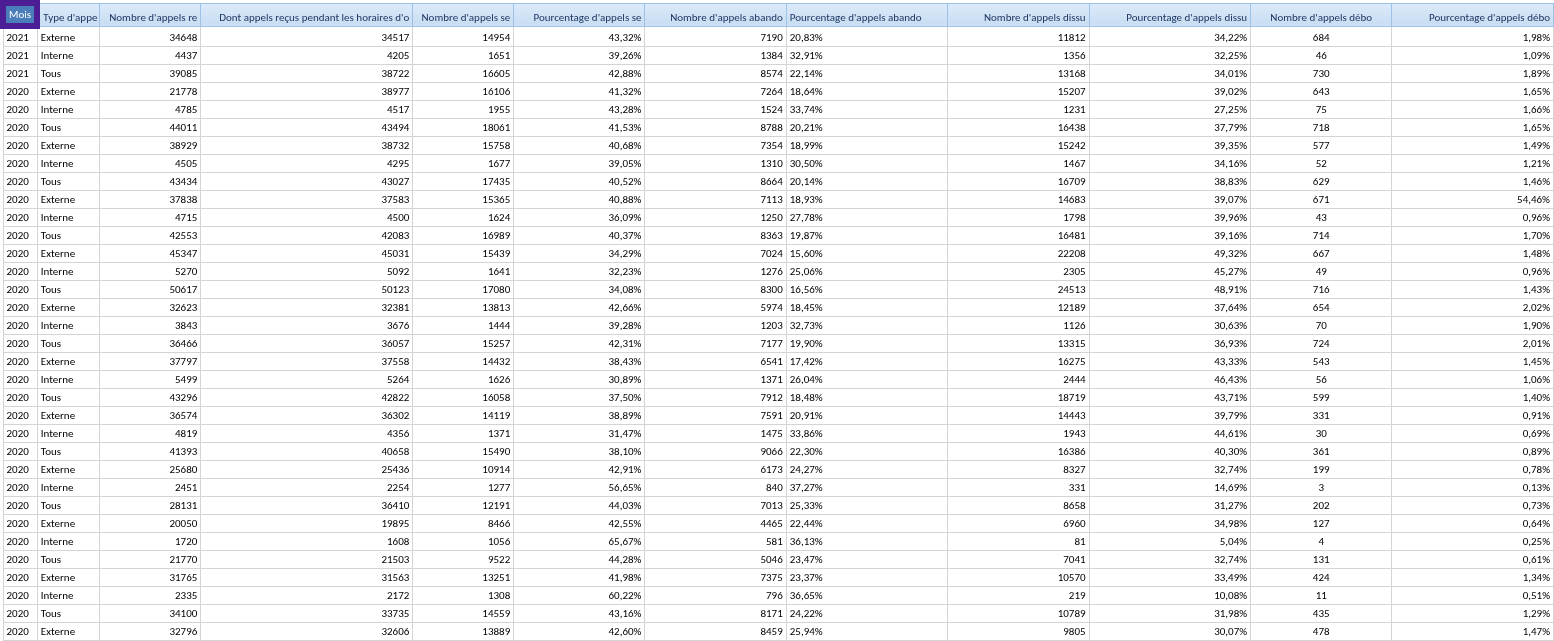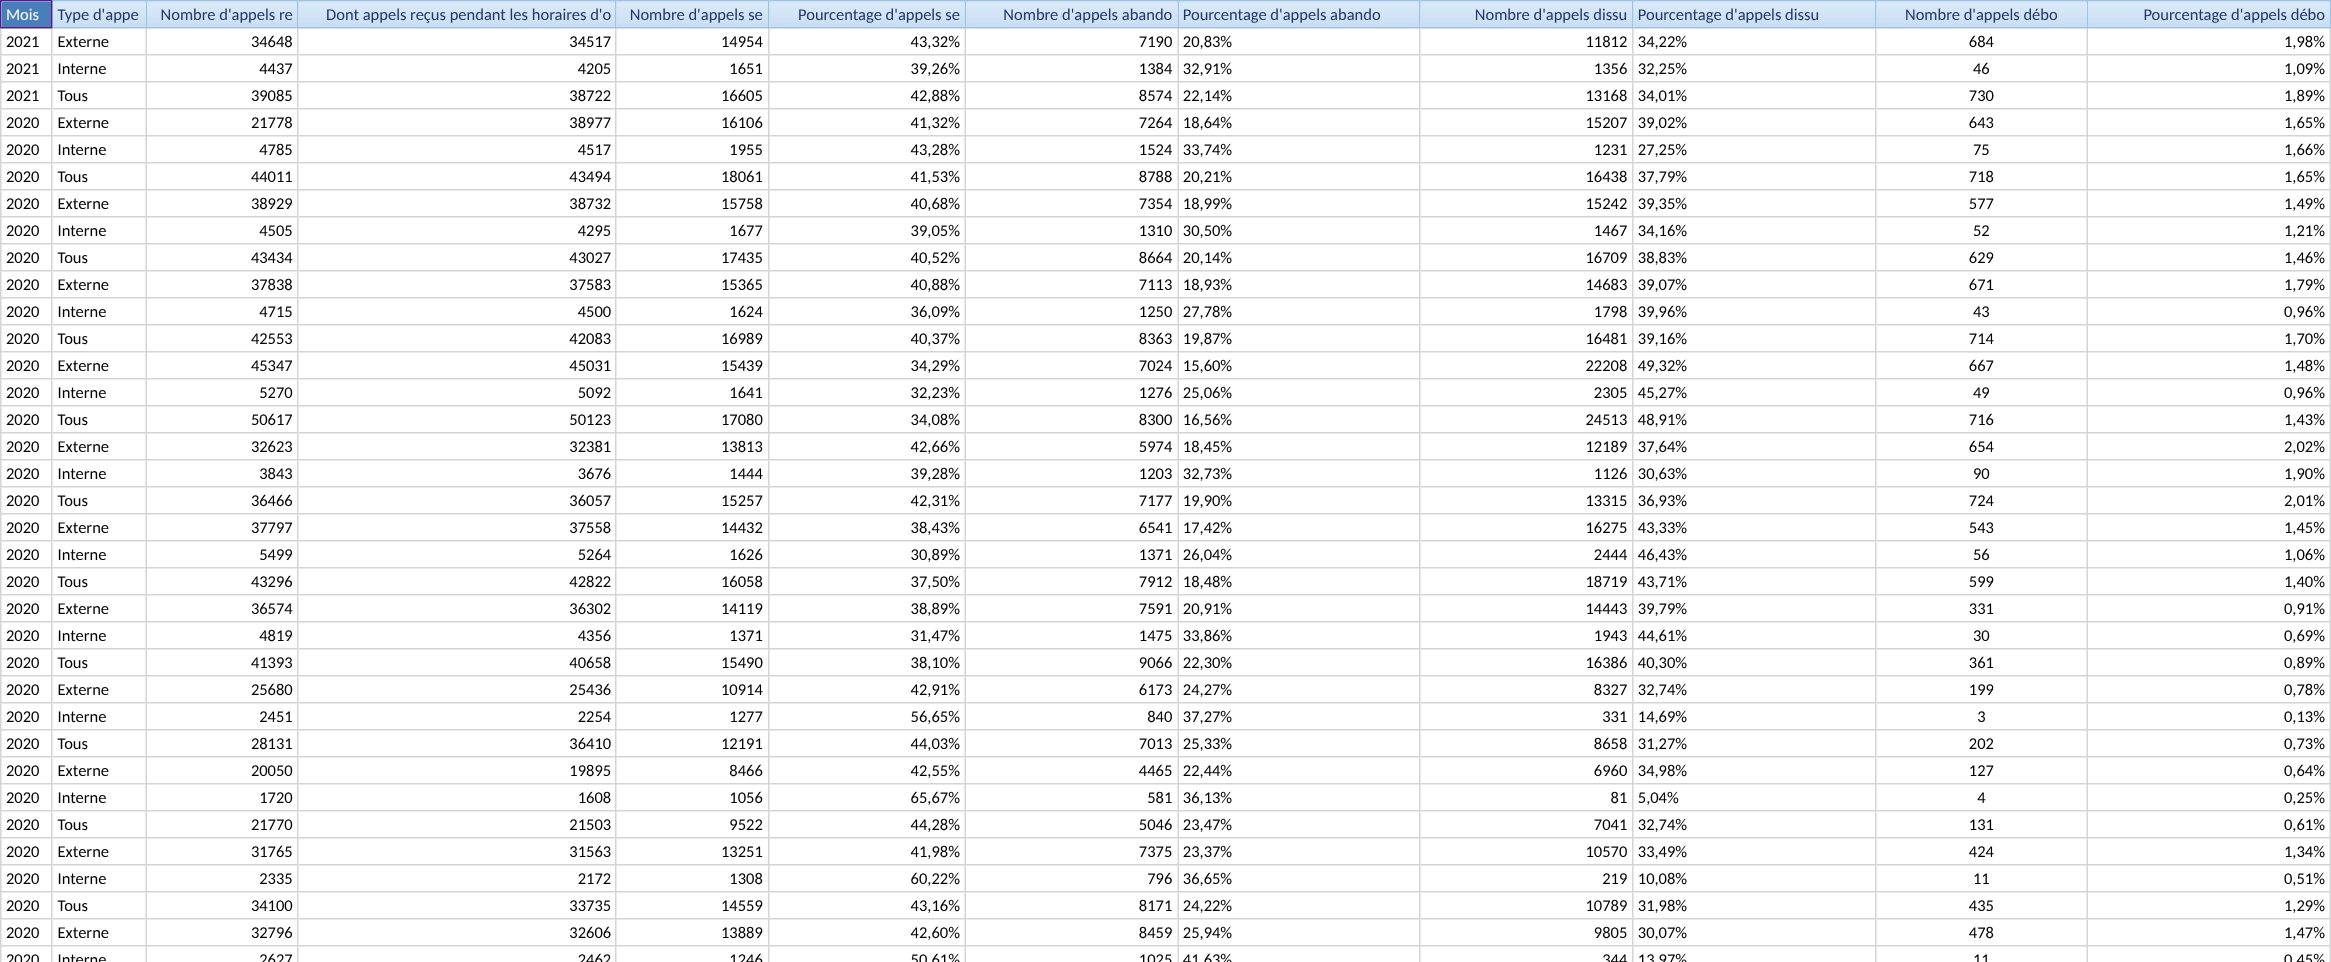--- a/index.html
+++ b/index.html
@@ -28,32 +28,32 @@
     background: linear-gradient(to bottom, #dbeaf9, #c8ddf2);
     color: #1f3864;
     font-weight: normal;
     text-align: left;
     border: 1px solid #9cc2e5;
     position: relative;
   }
   thead th.selected {
     background: #4a7ebb;
     color: #fff;
-    border: 1px solid #4c1d95;
+    border: 6px solid #4c1d95;
   }
   .c-mois   { width: 34px;  text-align: left; }
   .c-type   { width: 62px;  text-align: left; }
   .c-nrec   { width: 100px; text-align: right; margin-top: 23px; }
   .c-nrecho { width: 210px; text-align: right; }
   .c-nserv  { width: 100px; text-align: right; }
   .c-pserv  { width: 130px; text-align: right; }
   .c-nabd   { width: 140px; text-align: right; }
   .c-pabd   { width: 160px; text-align: left; }
   .c-ndis   { width: 140px; text-align: right; }
-  .c-pdis   { width: 160px; text-align: left; }
+  .c-pdis   { width: 160px; text-align: right; }
   .c-ndeb   { width: 140px; text-align: center; }
   .c-pdeb   { width: 160px; text-align: right; }
   tbody td { background: #fff; }
 </style>
 </head>
 <body>
 
 <table>
   <thead>
     <tr>
@@ -203,21 +203,21 @@
         <td class="c-type">Externe</td>
         <td class="c-nrec">37838</td>
         <td class="c-nrecho">37583</td>
         <td class="c-nserv">15365</td>
         <td class="c-pserv">40,88%</td>
         <td class="c-nabd">7113</td>
         <td class="c-pabd">18,93%</td>
         <td class="c-ndis">14683</td>
         <td class="c-pdis">39,07%</td>
         <td class="c-ndeb">671</td>
-        <td class="c-pdeb">1,79%</td>
+        <td class="c-pdeb">54,46%</td>
       </tr>
       <tr>
         <td class="c-mois">2020</td>
         <td class="c-type">Interne</td>
         <td class="c-nrec">4715</td>
         <td class="c-nrecho">4500</td>
         <td class="c-nserv">1624</td>
         <td class="c-pserv">36,09%</td>
         <td class="c-nabd">1250</td>
         <td class="c-pabd">27,78%</td>
@@ -300,21 +300,21 @@
         <td class="c-mois">2020</td>
         <td class="c-type">Interne</td>
         <td class="c-nrec">3843</td>
         <td class="c-nrecho">3676</td>
         <td class="c-nserv">1444</td>
         <td class="c-pserv">39,28%</td>
         <td class="c-nabd">1203</td>
         <td class="c-pabd">32,73%</td>
         <td class="c-ndis">1126</td>
         <td class="c-pdis">30,63%</td>
-        <td class="c-ndeb">90</td>
+        <td class="c-ndeb">70</td>
         <td class="c-pdeb">1,90%</td>
       </tr>
       <tr>
         <td class="c-mois">2020</td>
         <td class="c-type">Tous</td>
         <td class="c-nrec">36466</td>
         <td class="c-nrecho">36057</td>
         <td class="c-nserv">15257</td>
         <td class="c-pserv">42,31%</td>
         <td class="c-nabd">7177</td>

